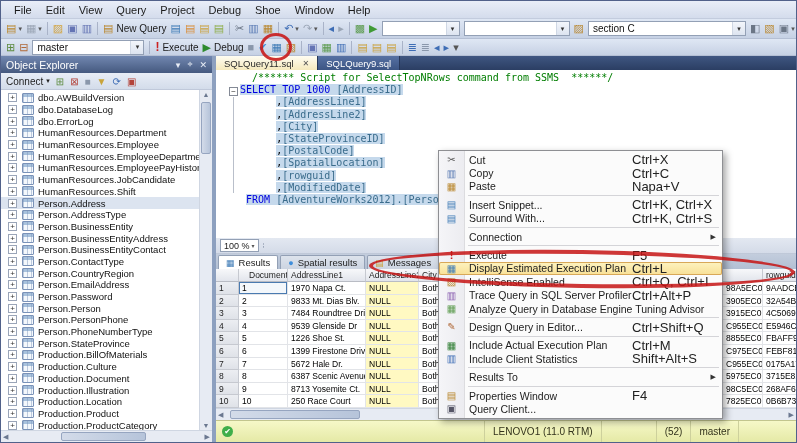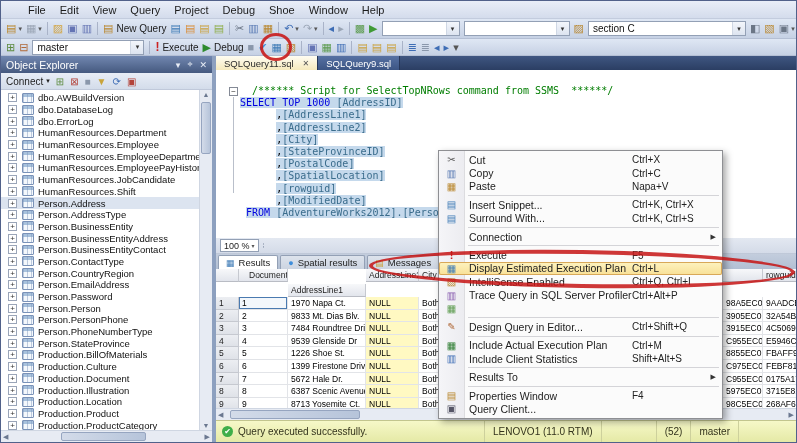--- a/index.html
+++ b/index.html
@@ -1,21 +1,21 @@
 <!DOCTYPE html>
 <html><head>
 <meta charset="utf-8">
 <style>
   *{margin:0;padding:0;box-sizing:border-box}
   html,body{width:797px;height:443px;overflow:hidden}
   body{font-family:"Liberation Sans",sans-serif;background:#8da0bf;position:relative}
   #app{position:absolute;inset:0;border:1px solid #51618a;overflow:hidden}
 
   
-  #menubar{position:absolute;left:0;top:0;right:0;height:18px;background:linear-gradient(#e9eef8,#d4dcec);display:flex;align-items:center;padding-left:20px;font-size:11px;color:#1b1b1b;border-bottom:1px solid #c3ccde}
+  #menubar{position:absolute;left:0;top:0;right:0;height:18px;background:linear-gradient(#e9eef8,#d4dcec);display:flex;align-items:center;padding-left:6px;font-size:11px;color:#1b1b1b;border-bottom:1px solid #c3ccde}
   .mb-item{padding:1px 7px;cursor:default}
   .tbar{position:absolute;left:0;right:0;display:flex;align-items:center;padding:0 3px;background:linear-gradient(#dfe7f4,#c6d1e4);border-bottom:1px solid #b4bfd4}
   #toolbar1{top:18px;height:20px}
   #toolbar2{top:38px;height:17px}
   .tb-right{margin-left:auto;display:flex;align-items:center}
   .tb-btn{position:relative;height:16px;display:flex;align-items:center;padding:0 2px;border-radius:2px}
   .tb-glyph{font-size:11px;line-height:1}
   .tb-glyph.excl{font-weight:700;font-size:12px}
   .tb-label{font-size:10px;margin-left:3px;color:#1b1b1b;white-space:nowrap}
   .tb-dd{font-size:7px;color:#555;margin-left:2px}
@@ -43,21 +43,21 @@
   #oe-vscroll{right:0;top:34px;width:13px;bottom:12px;border-left:1px solid #cfd6e2}
   #oe-hscroll{left:0;bottom:0;height:12px;right:0;border-top:1px solid #cfd6e2}
   #splitter{position:absolute;left:211px;top:55px;width:4px;bottom:0;background:#8da0bf}
 
   
   #editor-area{position:absolute;left:215px;top:55px;right:0;bottom:0;background:#fff}
   #tabbar{position:absolute;top:0;left:0;right:0;height:14px;background:linear-gradient(#3f5681,#2b3e63);display:flex}
   .doc-tab{height:14px;display:flex;align-items:center;padding:0 8px;font-size:9.5px;color:#fff;background:linear-gradient(#5671a3,#3c5584);border-right:1px solid #26375a;white-space:nowrap}
   .doc-tab.active{background:linear-gradient(#fffdf2,#f5e9bd);color:#2b2b2b}
   .tab-close{margin-left:9px;font-size:8px;color:#555}
-  #code{position:absolute;top:14px;left:0;right:0;height:168px;background:#fff;font-family:"DejaVu Sans Mono",monospace;font-size:10px;line-height:12.2px;padding:15px 0 0 24px;white-space:pre;color:#000;overflow:hidden}
+  #code{position:absolute;top:14px;left:0;right:0;height:168px;background:#fff;font-family:"DejaVu Sans Mono",monospace;font-size:10px;line-height:12.2px;padding:2px 0 0 24px;white-space:pre;color:#000;overflow:hidden}
   .tok-cm{color:#007d00}.tok-kw{color:#0000e0}.tok-num{color:#0000e0}.tok-id{color:#3a6c8c}
   .s{background:#c5d9ec}
   #collapse-box{position:absolute;left:13px;top:31px;width:9px;height:9px;border:1px solid #848a96;background:#fff;font-size:8px;line-height:7px;text-align:center;color:#333;z-index:5}
   #collapse-line{position:absolute;left:17px;top:41px;width:1px;height:96px;background:#b9bfca;z-index:4}
 
   
   #results{position:absolute;left:0;right:0;top:182px;bottom:22px;background:#cfd7e4}
   #zoombar{height:16px;display:flex;align-items:center;background:linear-gradient(#e3e8f1,#d4dbe8);padding:0 4px;border-bottom:1px solid #bfc8d8}
   #zoombox{height:13px;border:1px solid #93a0b5;background:#fff;font-size:9px;display:flex;align-items:center;padding:0 3px;color:#222}
   #zoombox .tb-dd{font-size:6px}
@@ -80,21 +80,21 @@
   .st-cell{border-left:1px solid #cdd09c;padding:3px 8px;height:100%;display:flex;align-items:center;white-space:nowrap}
 
   
   #ctxmenu{position:absolute;left:437px;top:149px;width:285px;background:#fbfbfb;border:1px solid #8e8f93;box-shadow:3px 3px 7px rgba(0,0,0,.35);padding:2px 0;z-index:50}
   #ctxmenu::before{content:"";position:absolute;left:0;top:0;bottom:0;width:25px;background:linear-gradient(90deg,#f5f5f8,#ececf0);border-right:1px solid #dcdcdf}
   .cm-item{position:relative;display:flex;align-items:center;height:13.4px;font-size:10.5px;color:#1c1c1c;padding:0 6px 0 2px}
   .cm-item.hl{background:linear-gradient(#fdf3c0,#f8e096);box-shadow:inset 0 0 0 1px #d8a858;border-radius:2px}
   .cm-icon{width:21px;text-align:center;font-size:10px;flex:none;margin-right:7px;position:relative;z-index:2}
   .cm-icon.excl{font-weight:700;font-size:11px}
   .cm-label{white-space:nowrap;position:relative;z-index:2}
-  .cm-shortcut{margin-left:auto;width:84px;font-size:10px;color:#222;flex:none;white-space:nowrap}
+  .cm-shortcut{margin-left:auto;width:84px;font-size:13px;color:#222;flex:none;white-space:nowrap}
   .cm-sub{position:absolute;right:6px;font-size:7px;color:#333}
   .cm-sep{height:1px;background:#d4d4d8;margin:2px 3px 2px 29px}
 
   
   .annot-circle{position:absolute;left:-9px;top:-6px;width:32px;height:28px;border:3px solid rgba(200,22,22,.88);border-radius:50%;pointer-events:none;z-index:70}
   .annot-ellipse{position:absolute;left:-70px;top:-12px;width:426px;height:38px;border:4px solid rgba(198,20,20,.85);border-radius:50%;pointer-events:none;transform:rotate(.9deg);z-index:70}
 </style>
 </head>
 <body>
 
@@ -492,21 +492,21 @@
           </div>
           <div class="res-tab">
             <span class="res-ico" style="color: rgb(202, 162, 62);">▤</span>
             <span>Messages</span>
           </div>
         </div>
       <div id="grid">
           <div class="grow ghead">
             <div class="gcell" style="width: 23px;"></div>
             <div class="gcell" style="width: 49px; padding-left: 10px;">Document</div>
-            <div class="gcell" style="width: 78px; margin-top: 15px;">AddressLine1</div>
+            <div class="gcell" style="width: 78px;">AddressLine1</div>
             <div class="gcell" style="width: 53px;">AddressLine2</div>
             <div class="gcell" style="width: 304px;">City</div>
             <div class="gcell" style="width: 40px;"></div>
             <div class="gcell" style="width: 35px;">rowguid</div>
           </div>
           <div class="grow">
             <div class="gcell rowhdr" style="width: 23px;">1</div>
             <div class="gcell cell-cur" style="width: 49px;">1</div>
             <div class="gcell" style="width: 78px;">1970 Napa Ct.</div>
             <div class="gcell cell-null" style="width: 53px;">NULL</div>
@@ -598,21 +598,20 @@
         </div>
       <div class="sbar" id="grid-hscroll">
         <span class="arrow" style="left:2px;top:2px">◀</span>
         <span class="arrow" style="right:2px;top:2px">▶</span>
         <div class="thumb" style="top:1px;bottom:1px;left:14px;width:130px"></div>
       </div>
     </div>
 
     <div id="statusbar">
       <span class="ok-badge">✔</span>
-      <span>Query executed successfully.</span>
       <span style="margin-left:auto"></span>
       <span class="st-cell">LENOVO1 (11.0 RTM)</span>
       <span class="st-cell" style="width:55px"></span>
       <span class="st-cell">(52)</span>
       <span class="st-cell">master</span>
       <span class="st-cell" style="width:52px"></span>
     </div>
   </div>
 
   <div id="ctxmenu">
@@ -666,20 +665,21 @@
         <span class="cm-label">IntelliSense Enabled</span>
         <span class="cm-shortcut">Ctrl+Q, Ctrl+I</span>
       </div>
       <div class="cm-item">
         <span class="cm-icon" style="color: rgb(138, 95, 176);">▥</span>
         <span class="cm-label">Trace Query in SQL Server Profiler</span>
         <span class="cm-shortcut">Ctrl+Alt+P</span>
       </div>
       <div class="cm-item">
         <span class="cm-icon" style="color: rgb(92, 155, 79);">▦</span>
+        <span class="cm-label">Analyze Query in Database Engine Tuning Advisor</span>
         <span class="cm-shortcut"></span>
       </div>
       <div class="cm-sep"></div>
       <div class="cm-item">
         <span class="cm-icon" style="color: rgb(176, 106, 58);">✎</span>
         <span class="cm-label">Design Query in Editor...</span>
         <span class="cm-shortcut">Ctrl+Shift+Q</span>
       </div>
       <div class="cm-sep"></div>
       <div class="cm-item">

